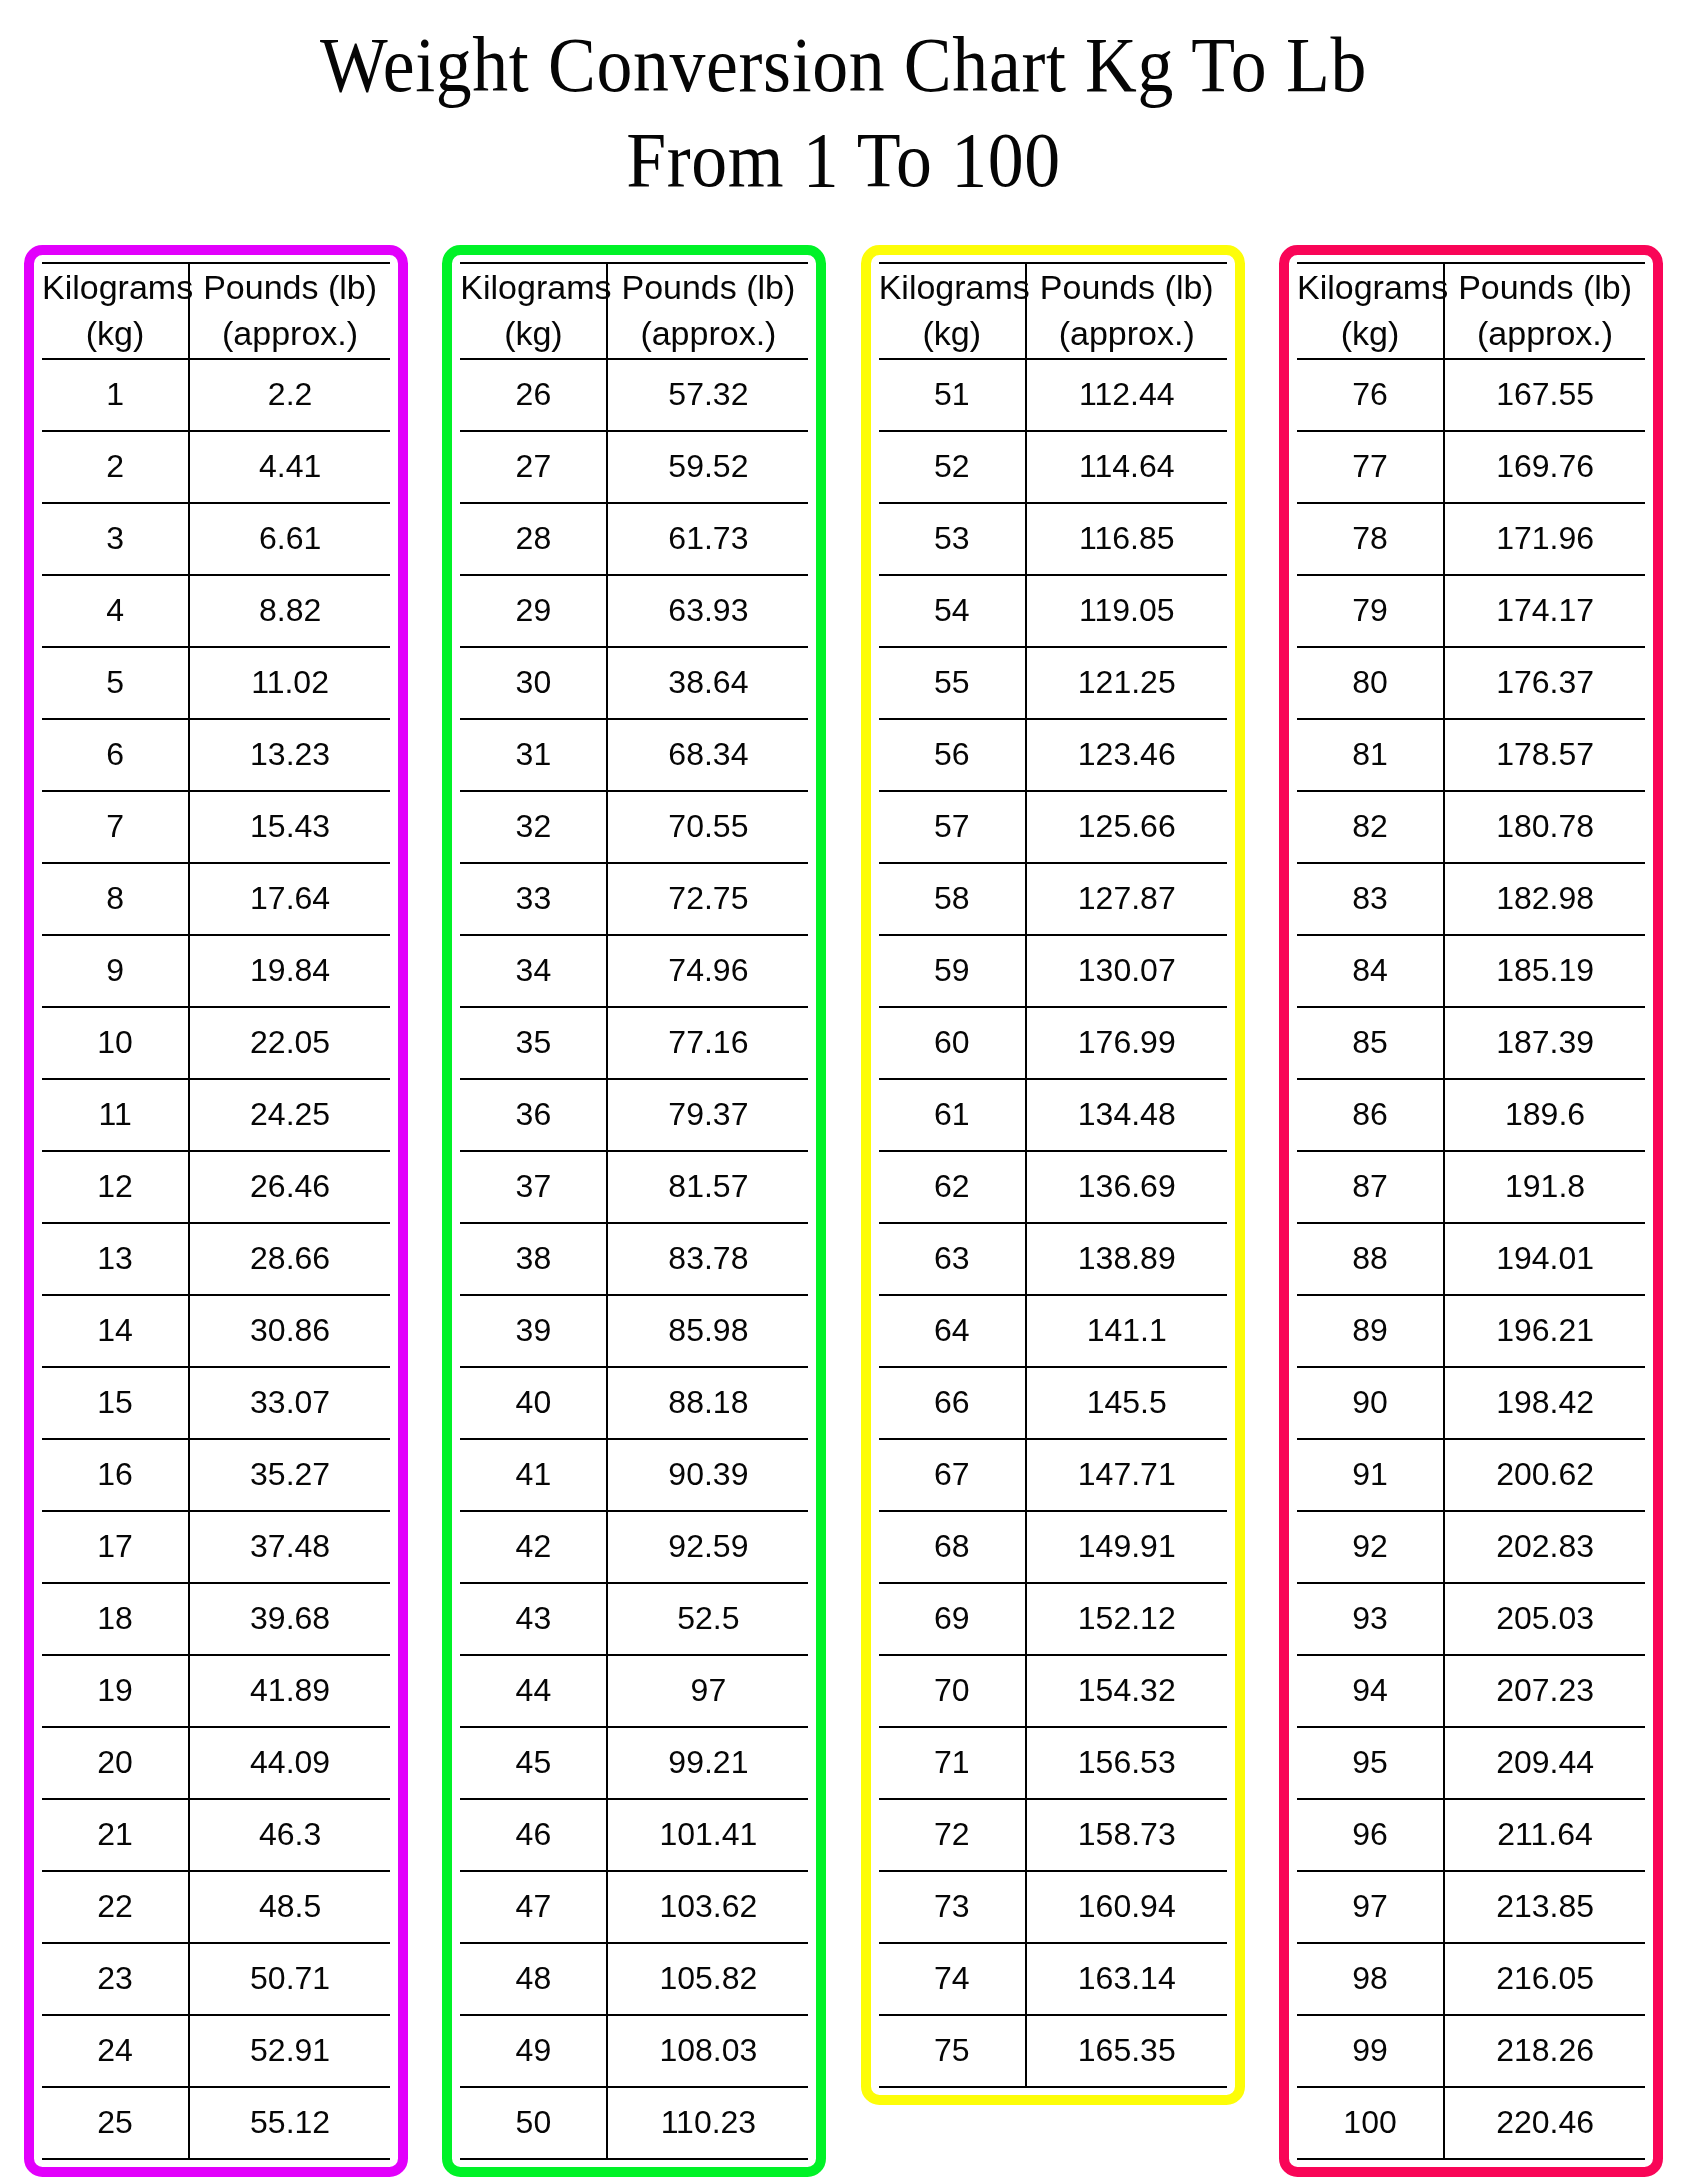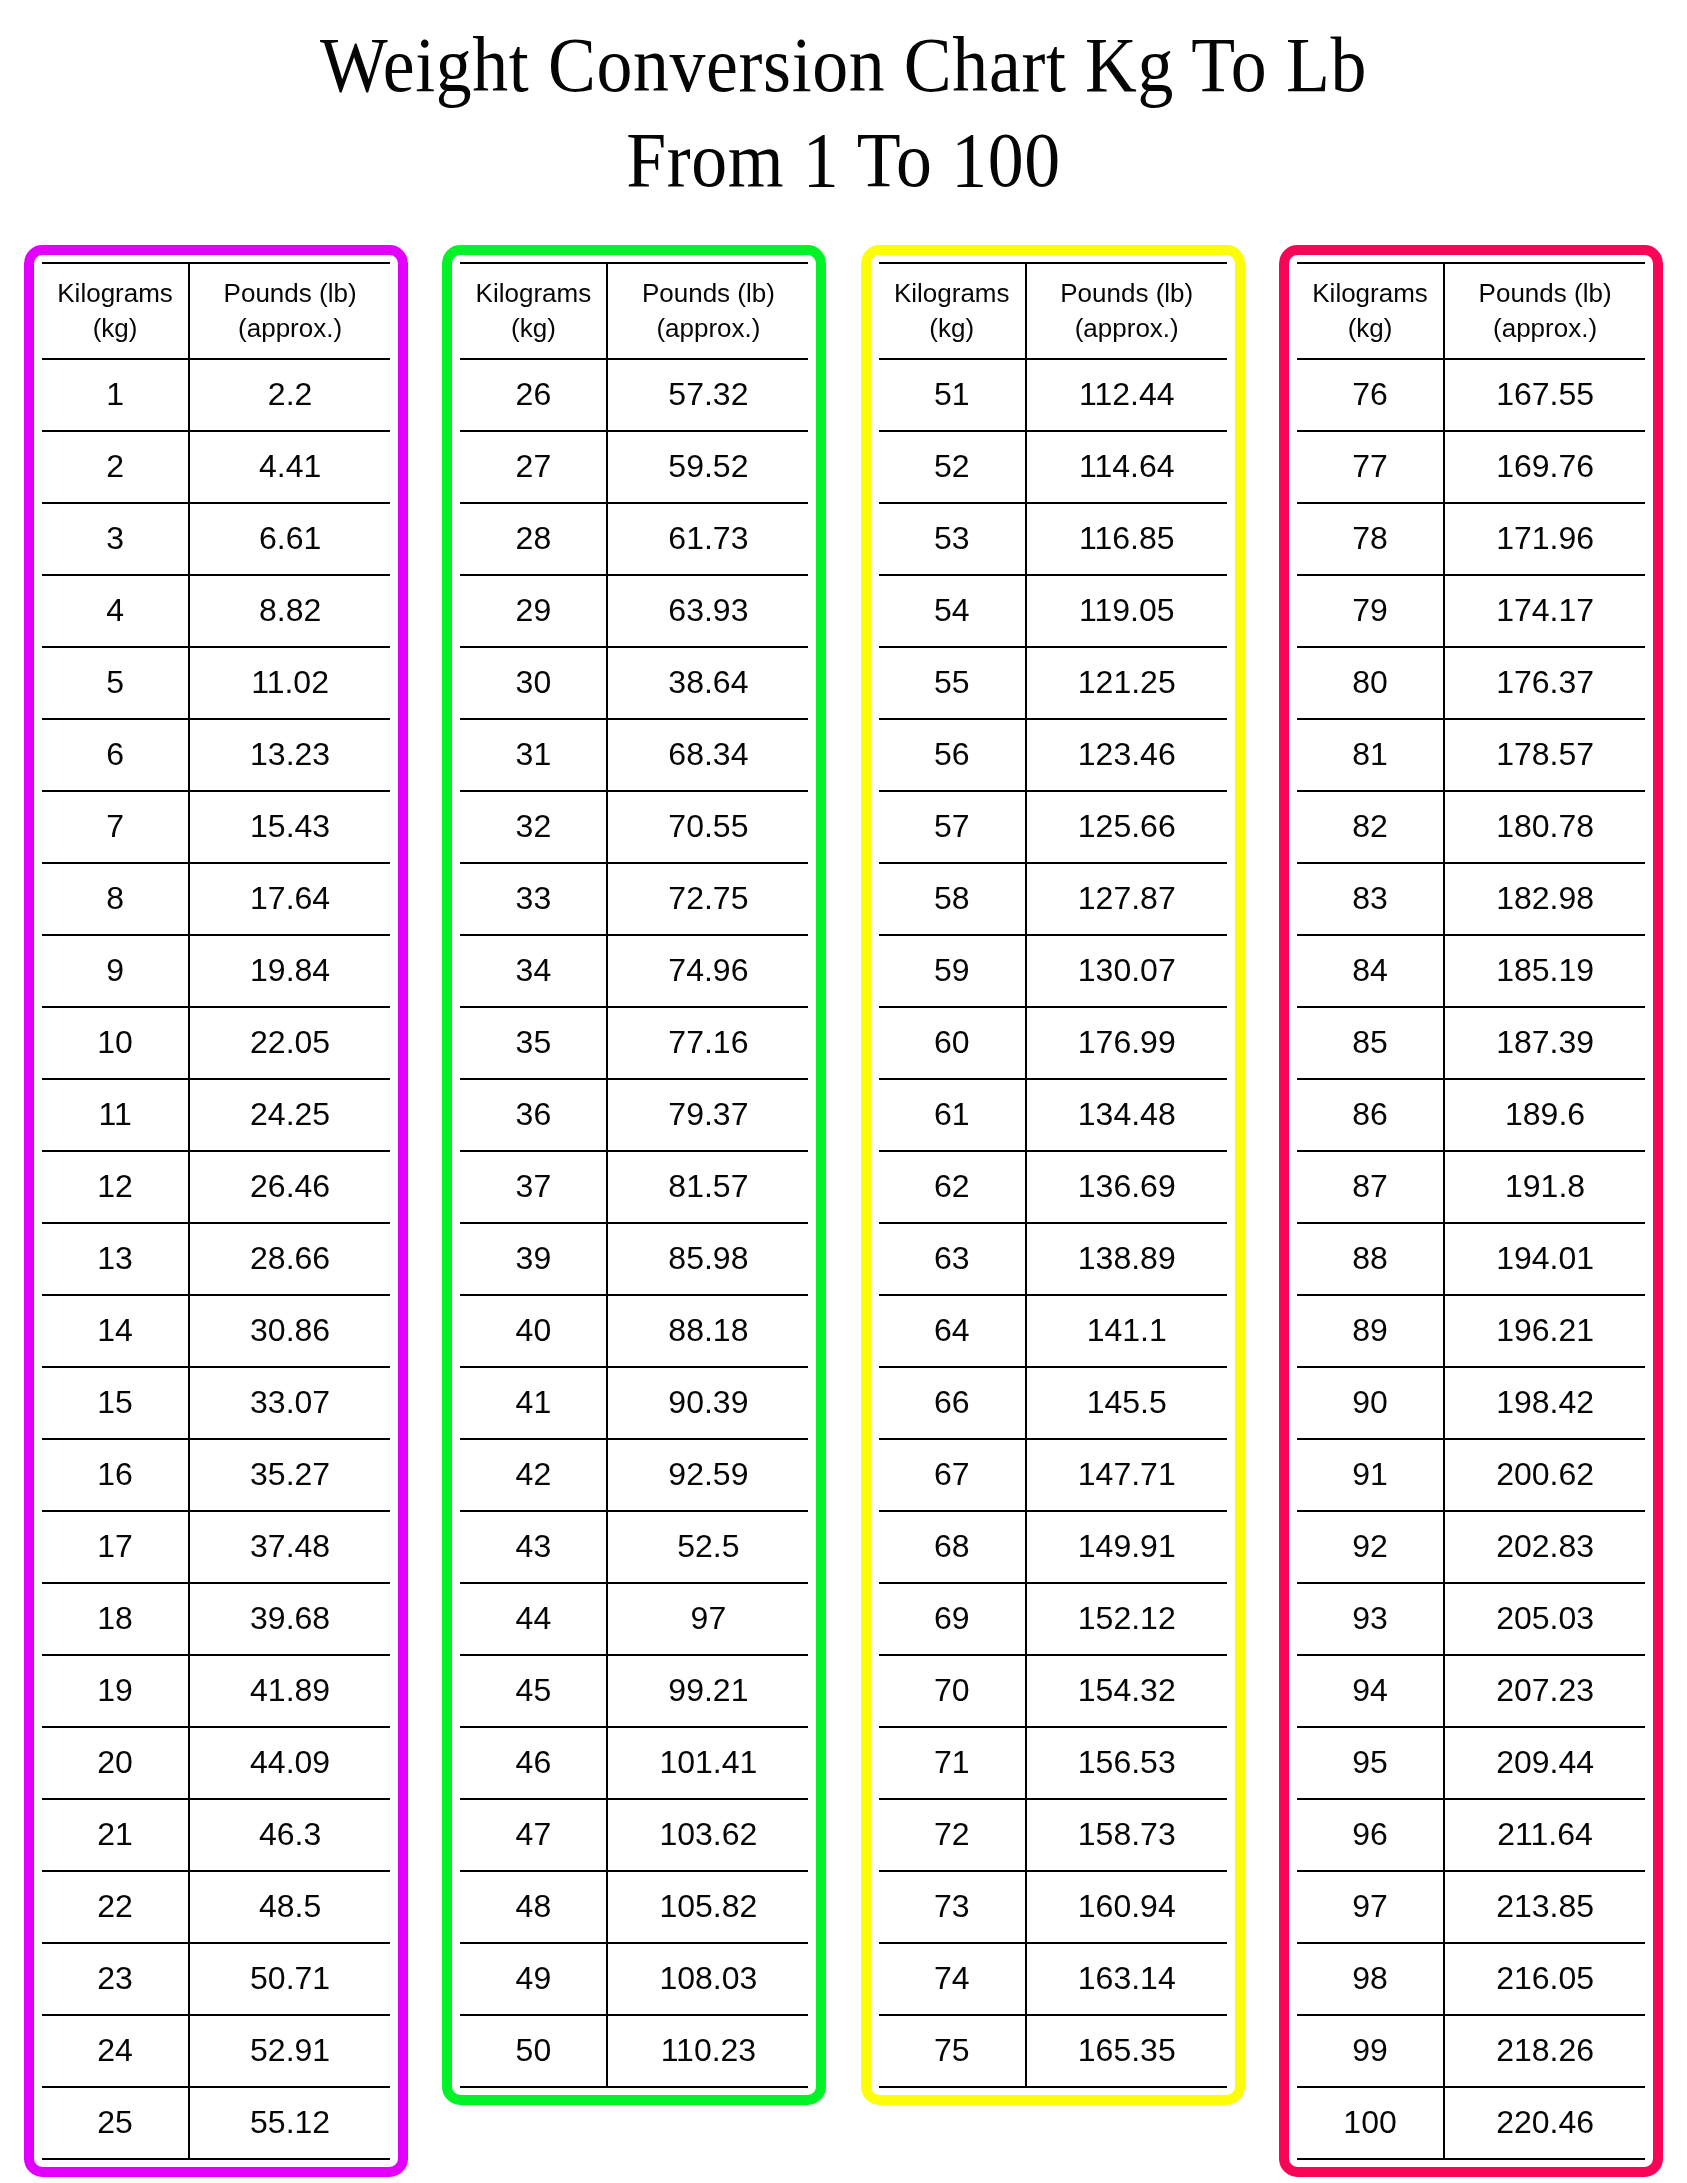--- a/index.html
+++ b/index.html
@@ -48,21 +48,21 @@
   }
   .conv-table th, .conv-table td {
     padding: 0;
     text-align: center;
     vertical-align: middle;
     font-weight: 400;
     color: #060606;
   }
   .conv-table thead th {
     height: 94px;
-    font-size: 26px;
+    font-size: 34px;
     line-height: 1.35;
     border-top: 2px solid #000;
     border-bottom: 2px solid #000;
   }
   .conv-table tbody td {
     height: 70px;
     font-size: 32px;
     border-bottom: 2px solid #000;
   }
   .conv-table th:first-child,
@@ -292,20 +292,24 @@
           <tr>
             <td>36</td>
             <td>79.37</td>
           </tr>
 
           <tr>
             <td>37</td>
             <td>81.57</td>
           </tr>
 
+          <tr>
+            <td>38</td>
+            <td>83.78</td>
+          </tr>
 
           <tr>
             <td>39</td>
             <td>85.98</td>
           </tr>
 
           <tr>
             <td>40</td>
             <td>88.18</td>
           </tr>

